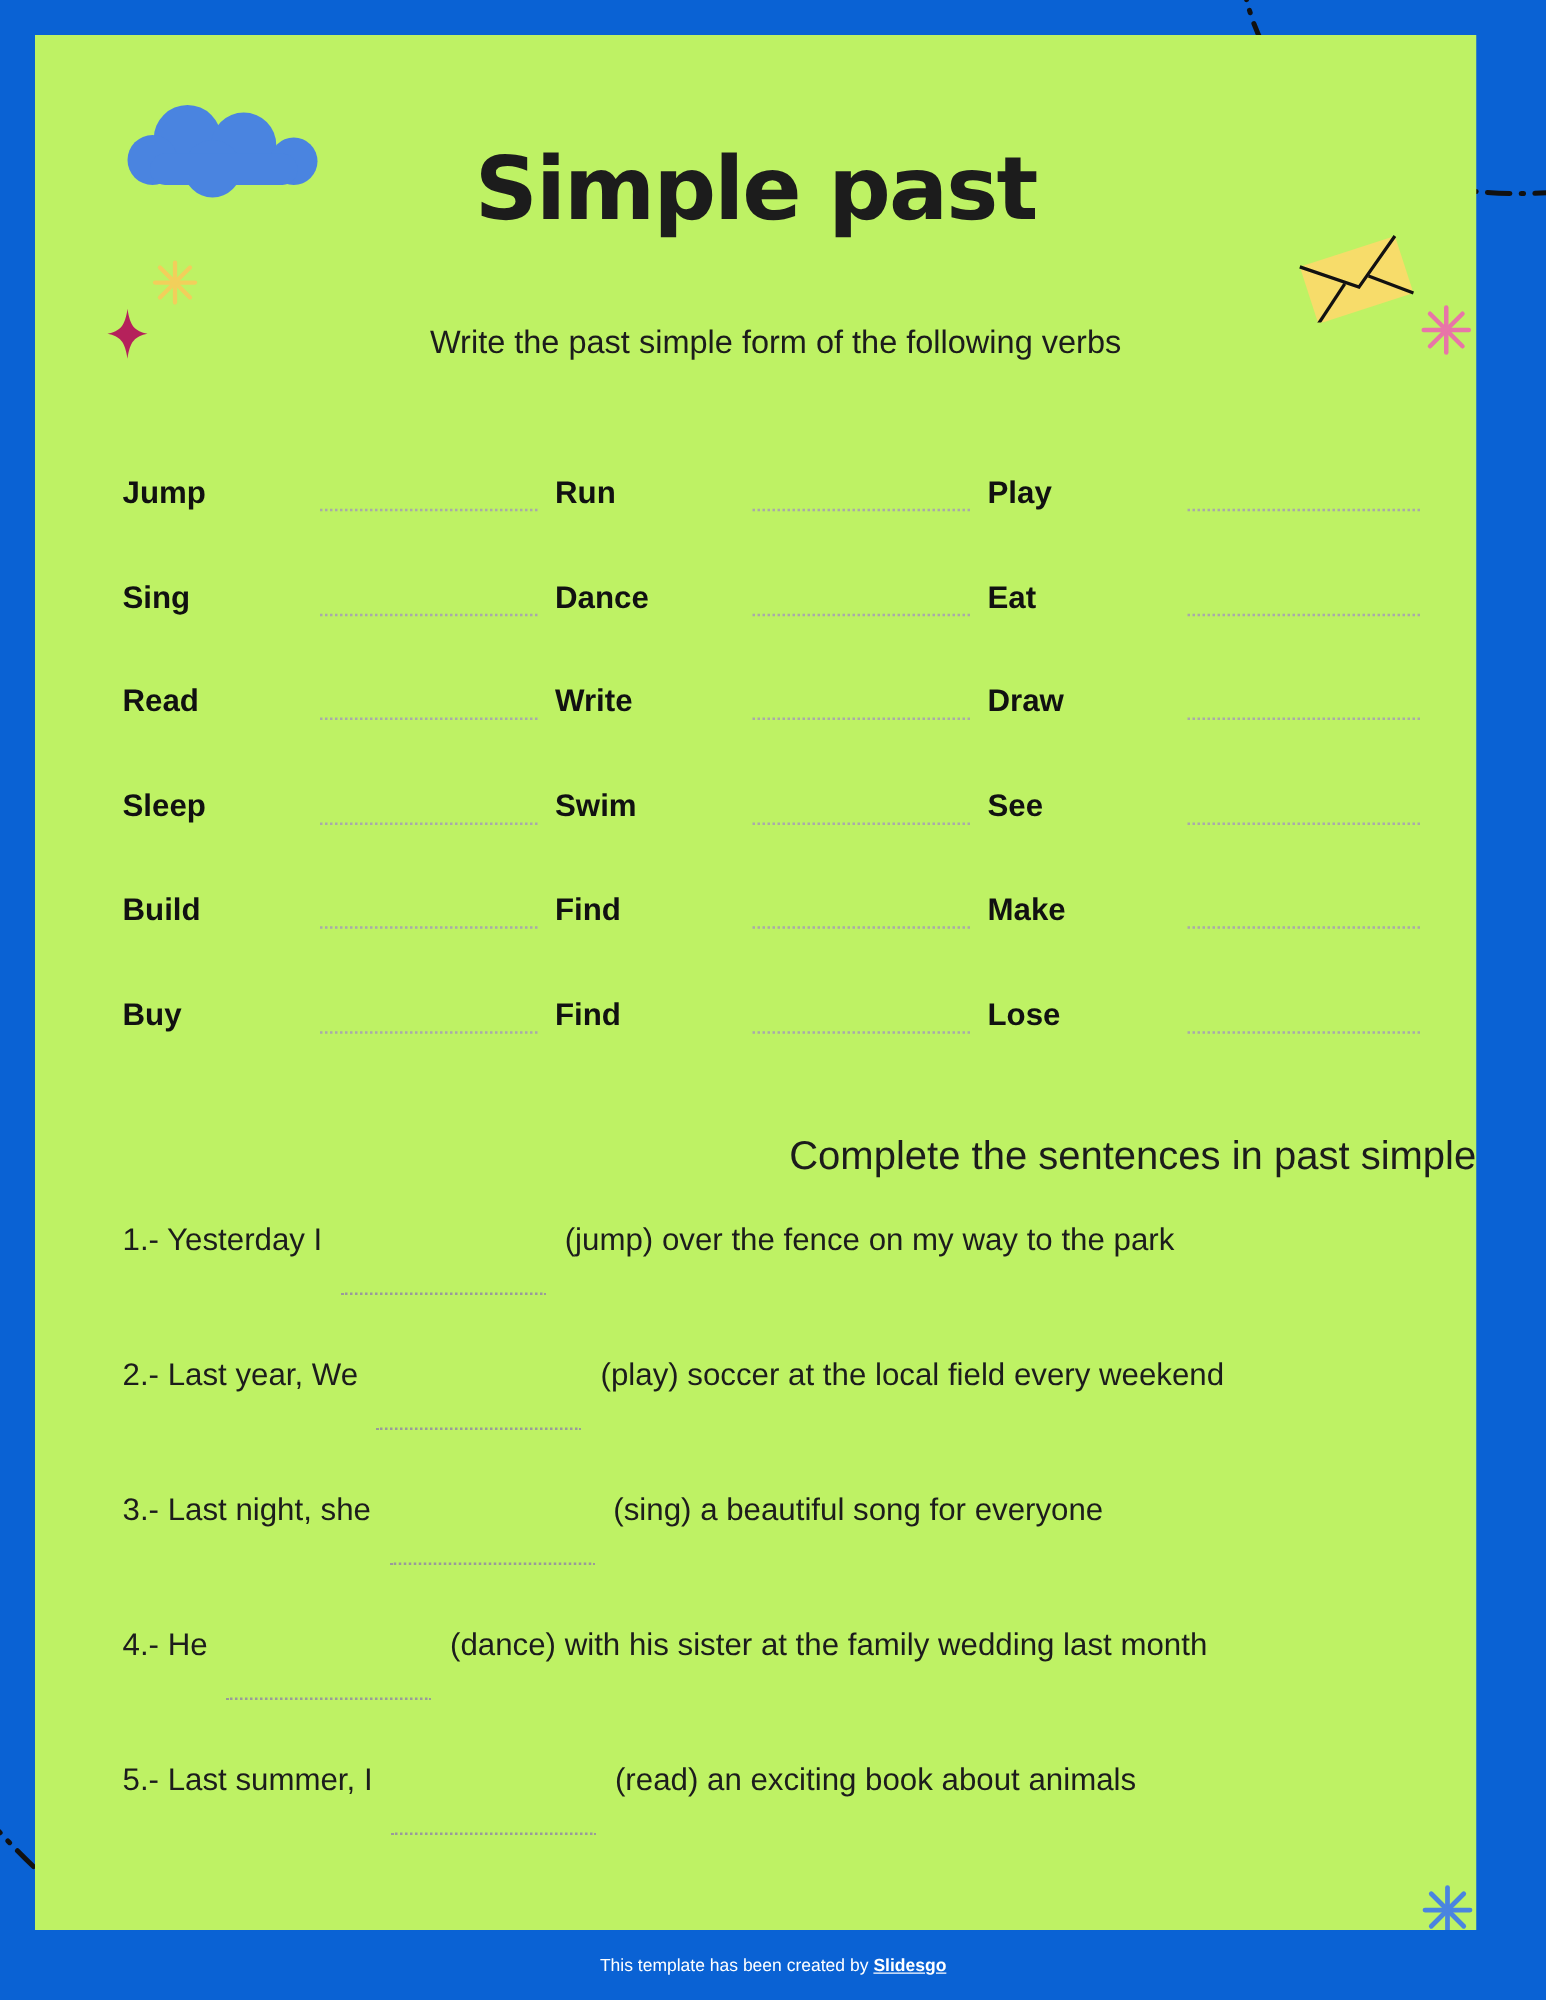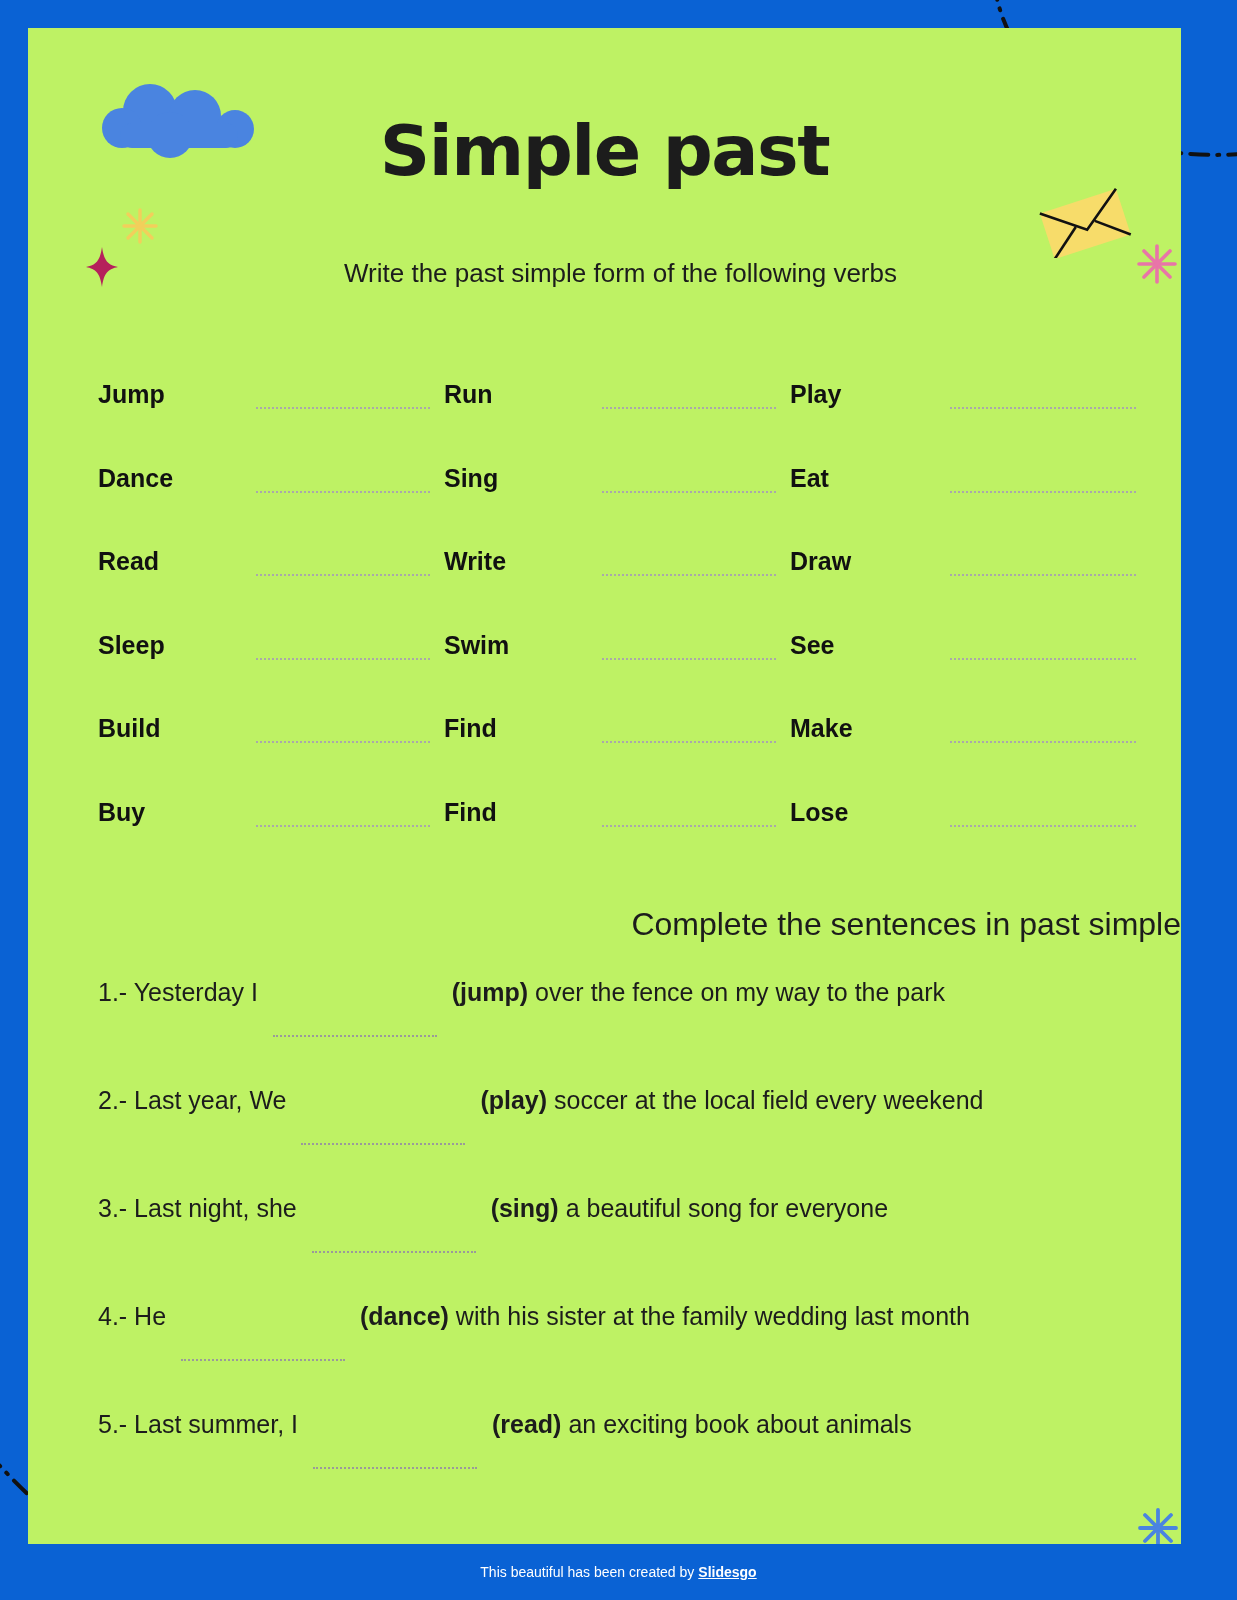--- a/index.html
+++ b/index.html
@@ -143,21 +143,21 @@
     vertical-align: baseline;
   }
   .sentence .gap i {
     position: absolute;
     left: 8px;
     right: 8px;
     top: 34px;
     border-bottom: 2px dotted #9a9a9a;
   }
   .sentence .verbcue {
-    font-weight: bold;
+    font-weight: normal;
   }
   .sentence .rest {
     font-weight: normal;
   }
 
   
   .footer {
     position: absolute;
     left: 0;
     bottom: 0;
@@ -259,26 +259,26 @@
           <span class="verb-word">Run</span>
           <span class="verb-blank"></span>
         </div>
         <div class="verb-cell c3">
           <span class="verb-word">Play</span>
           <span class="verb-blank"></span>
         </div>
       </div>
 
       <div class="verb-row">
+        <div class="verb-cell c1">
+          <span class="verb-word">Sing</span>
+          <span class="verb-blank"></span>
+        </div>
         <div class="verb-cell c2">
           <span class="verb-word">Dance</span>
-          <span class="verb-blank"></span>
-        </div>
-        <div class="verb-cell c1">
-          <span class="verb-word">Sing</span>
           <span class="verb-blank"></span>
         </div>
         <div class="verb-cell c3">
           <span class="verb-word">Eat</span>
           <span class="verb-blank"></span>
         </div>
       </div>
 
       <div class="verb-row">
         <div class="verb-cell c1">
@@ -379,17 +379,17 @@
         <span class="gap" style="width:180px"><i></i></span>
         <span class="verbcue">(read)</span>
         <span class="rest">an exciting book about animals</span>
       </div>
 
     </div>
 
   </div>
 
   <div class="footer">
-    <span>This beautiful has been created by</span>
+    <span>This template has been created by</span>
     <a href="#">Slidesgo</a>
   </div>
 
 </div>
 
 </body></html>

